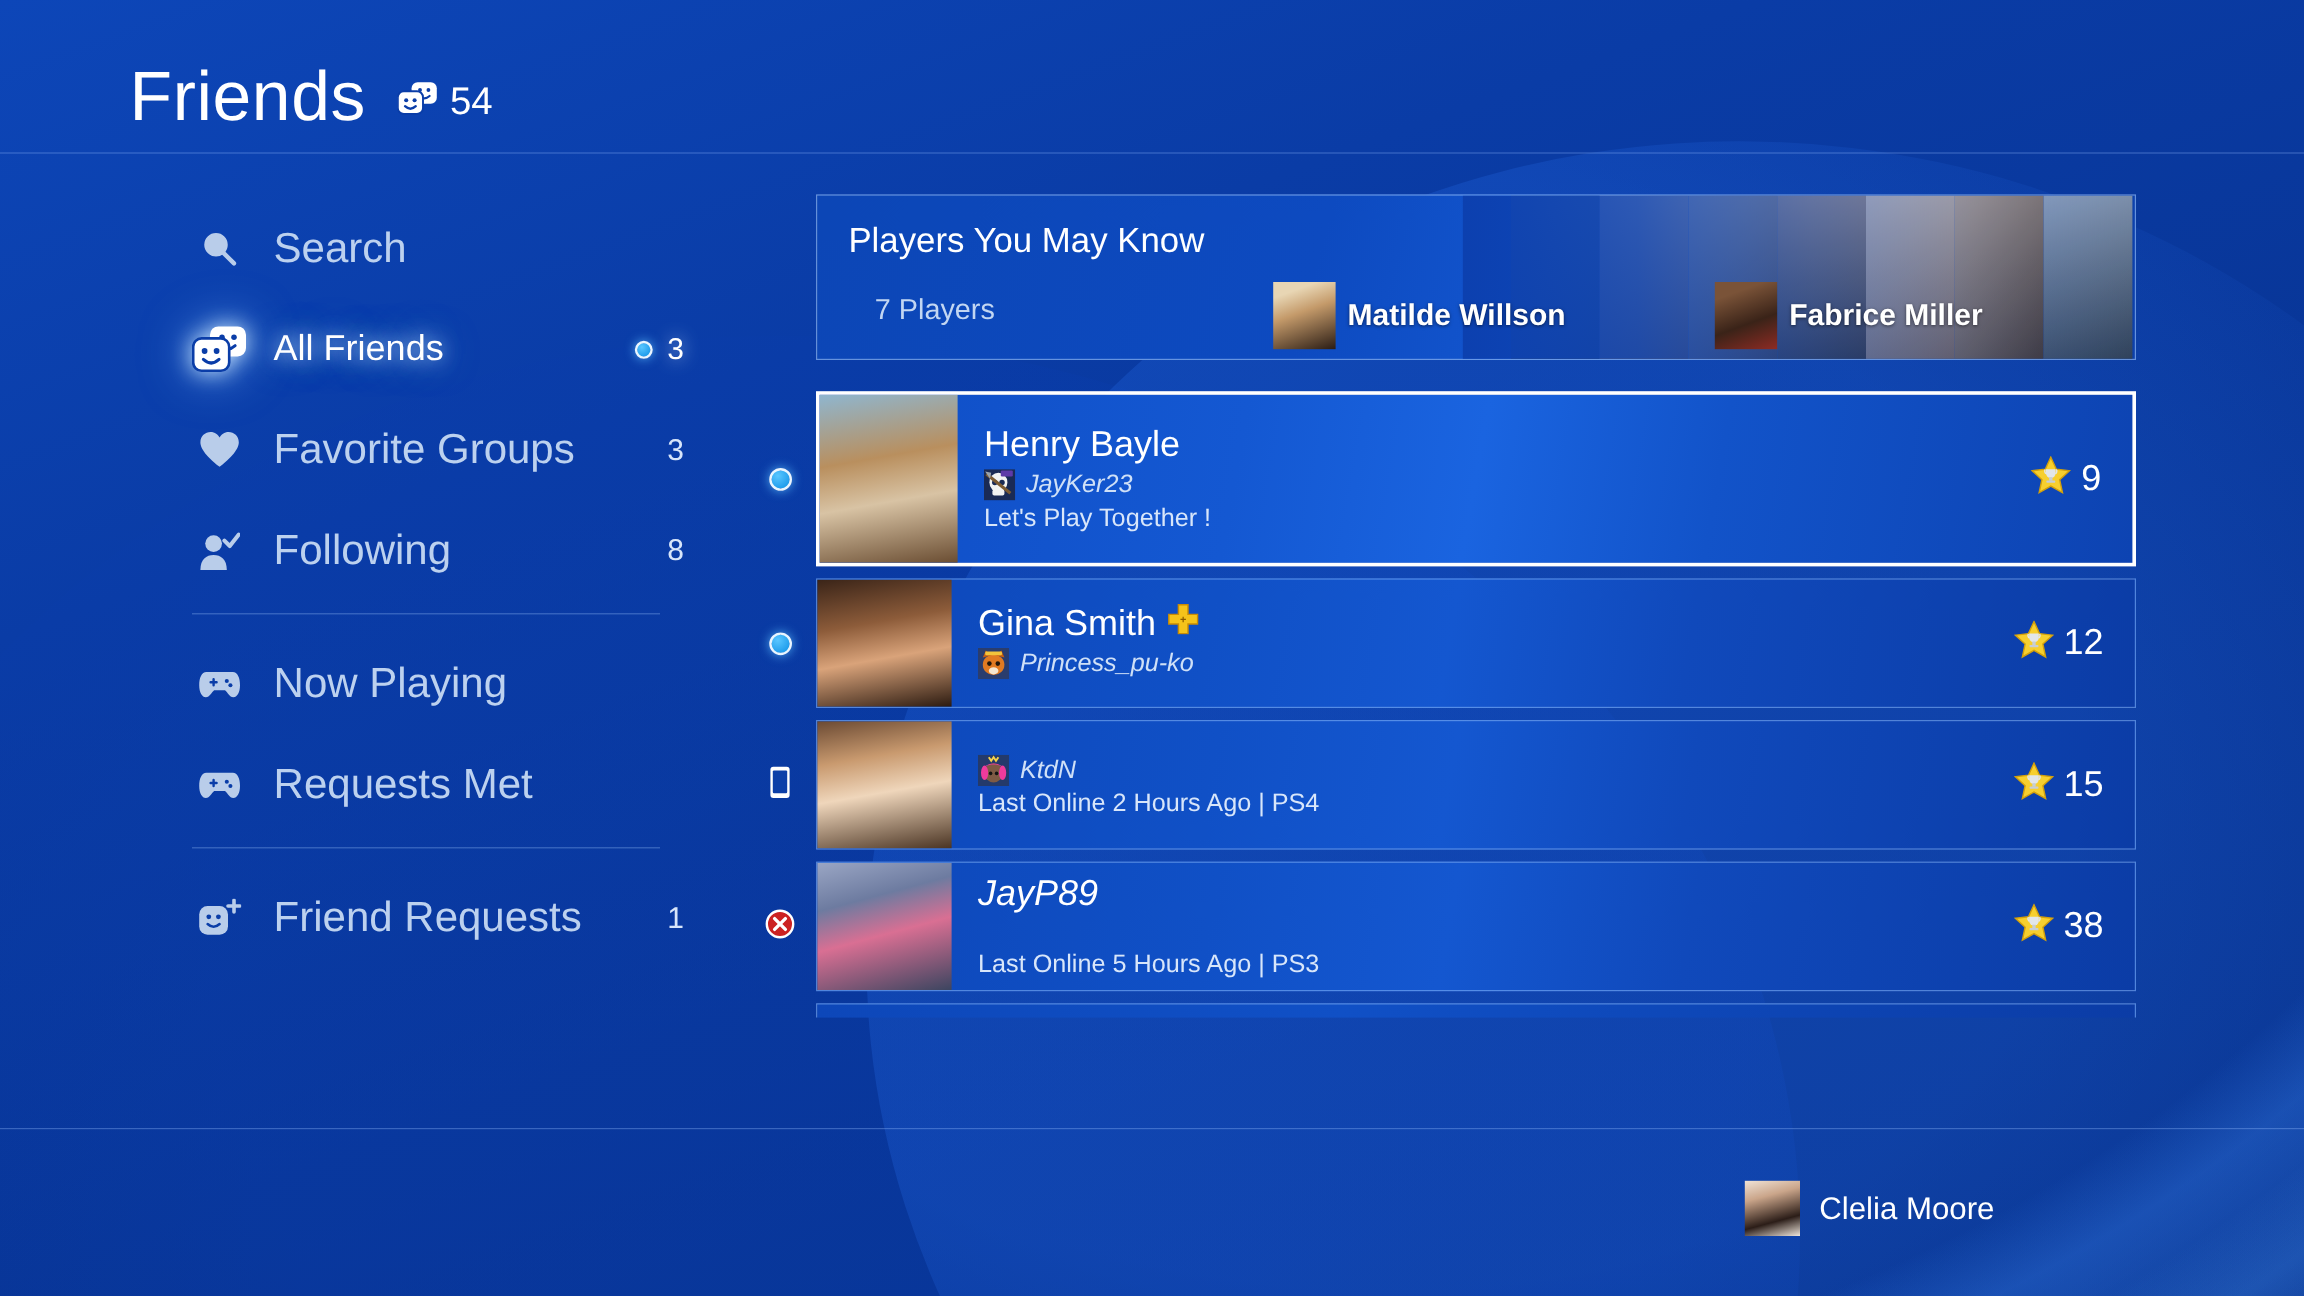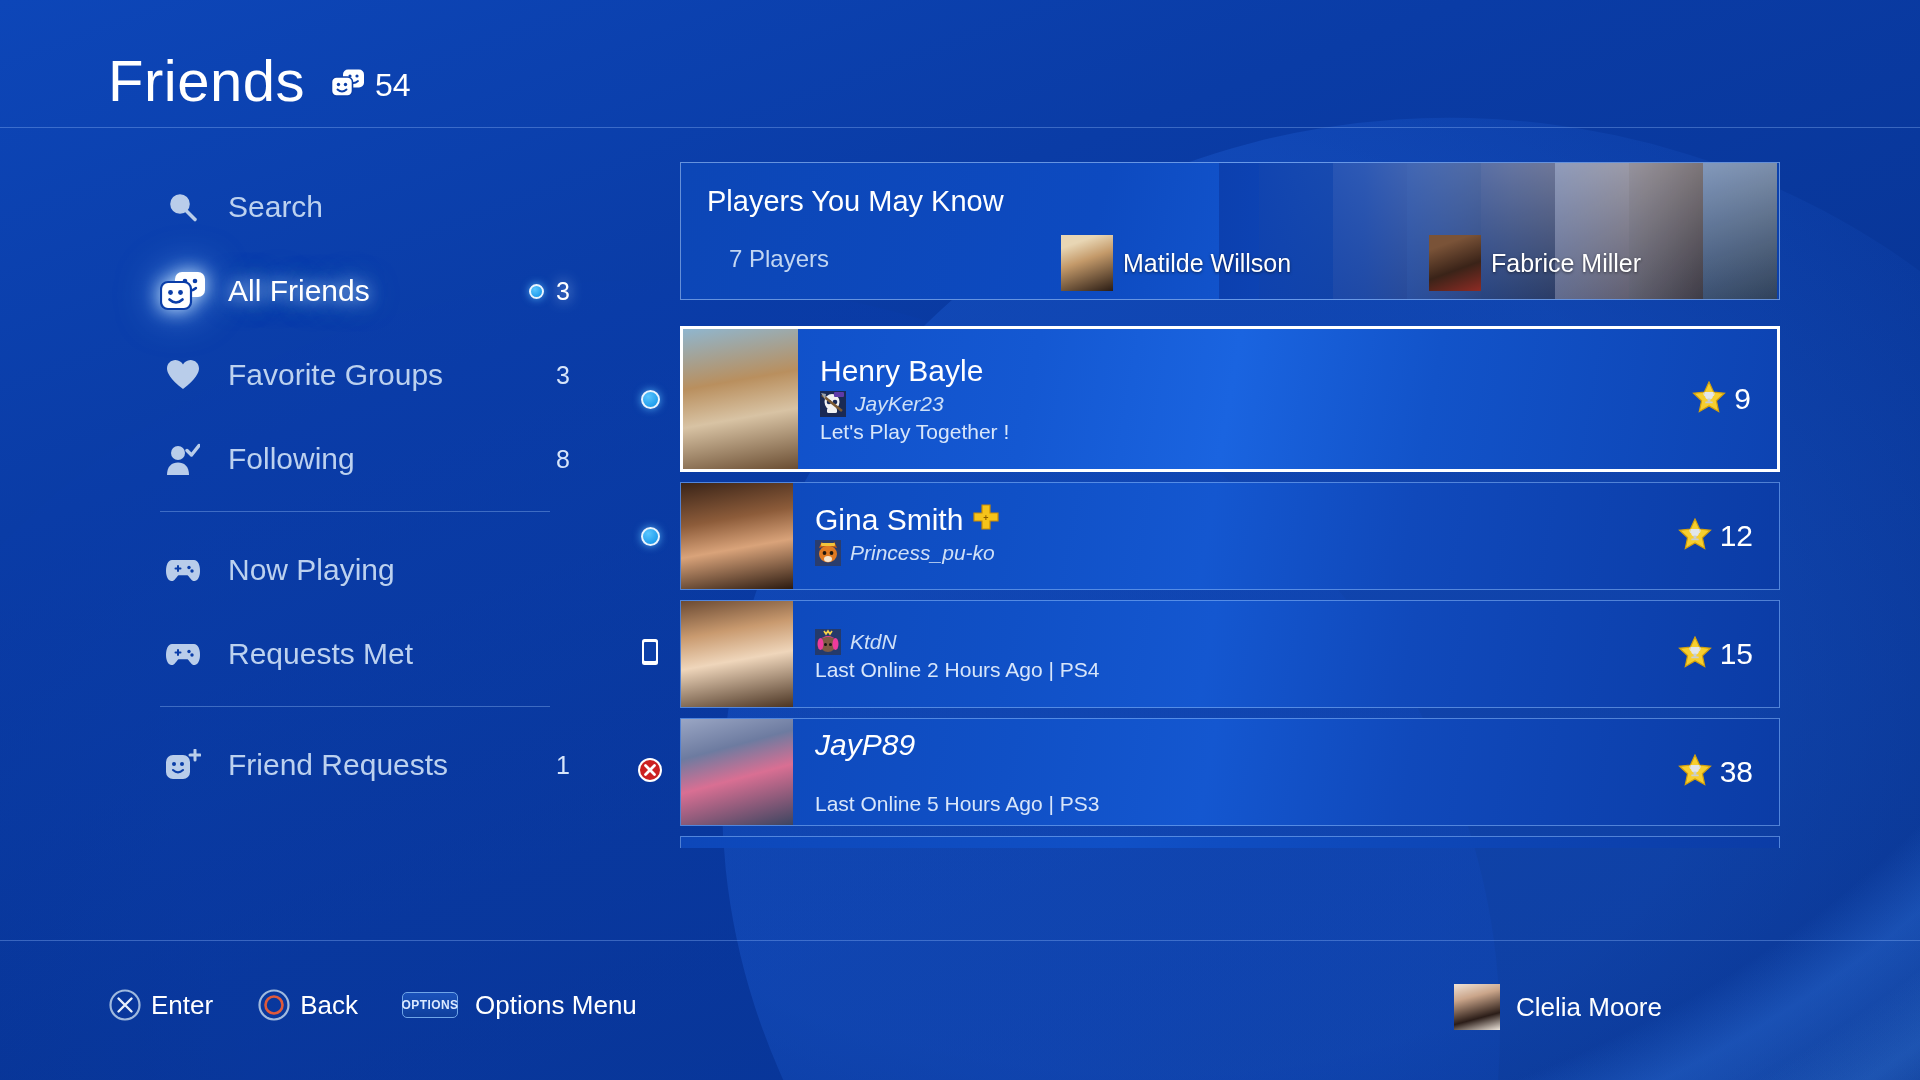--- a/index.html
+++ b/index.html
@@ -37,21 +37,21 @@
   #page-title { font-size:58px; font-weight:300; color:#ffffff; letter-spacing:0.5px; line-height:1; }
   #friend-count-group { display:flex; align-items:center; gap:10px; position:relative; top:-4px; }
   #friends-count { font-size:32px; font-weight:300; color:#ffffff; }
 
   
   #sidebar { position:absolute; left:150px; top:175px; width:420px; }
   .nav-item { position:relative; display:flex; align-items:center; height:64px;
               padding-left:10px; margin-bottom:20px; }
   .nav-item .ic { width:46px; display:flex; align-items:center; justify-content:center;
                   flex:0 0 46px; }
-  .nav-label { margin-left:22px; font-size:30px; font-weight:300;
+  .nav-label { margin-left:22px; font-size:35px; font-weight:300;
                color:#bcd1ef; white-space:nowrap; }
   .nav-item.active .nav-label { color:#ffffff; font-size:30px;
                text-shadow:0 0 16px rgba(190,225,255,0.95), 0 0 30px rgba(130,190,255,0.6); }
   .nav-right { position:absolute; right:0px; display:flex; align-items:center; gap:12px; }
   .nav-count { font-size:25px; font-weight:300; color:#d7e5fa; }
   .nav-item.active .nav-count { color:#ffffff; text-shadow:0 0 14px rgba(190,225,255,0.9); }
   .dot-online { width:15px; height:15px; border-radius:50%;
                 background:radial-gradient(circle at 35% 30%, #59c6ff, #0c8fe6);
                 border:2px solid #e9f5ff; box-shadow:0 0 9px rgba(90,190,255,0.85); }
   .nav-divider { height:1px; background:rgba(160,200,255,0.35);
@@ -73,21 +73,21 @@
   .sg-photos .ph { width:74px; height:138px; }
   .sg-fade { position:absolute; right:0; top:0; height:138px; width:560px;
              background:linear-gradient(to right, rgba(12,64,175,1) 0%, rgba(13,70,185,0.82) 26%,
                         rgba(16,80,200,0.45) 52%, rgba(16,82,205,0.18) 76%, rgba(16,82,205,0.05) 100%); }
   #suggest-title { position:absolute; left:26px; top:22px; font-size:29px; font-weight:300;
                    color:#ffffff; }
   #suggest-sub { position:absolute; left:48px; top:82px; font-size:24px; font-weight:300;
                  color:#c2d6f2; }
   .sg-person { position:absolute; top:72px; display:flex; align-items:center; gap:10px; }
   .sg-person .av { width:52px; height:56px; flex:0 0 52px; }
-  .sg-person .nm { font-size:25px; font-weight:400; color:#ffffff;
+  .sg-person .nm { font-size:25px; font-weight:700; color:#ffffff;
                    text-shadow:0 1px 3px rgba(0,0,0,0.55); }
   #sg-p1 { left:380px; }
   #sg-p2 { left:748px; }
 
   
   #friend-list { margin-top:26px; position:relative; }
   .frow-wrap { position:relative; margin-bottom:10px; }
   .status-slot { position:absolute; left:-45px; top:50%; transform:translateY(-50%);
                  width:30px; height:30px; display:flex; align-items:center; justify-content:center; }
   .frow { position:relative; display:flex; align-items:stretch; height:108px;
@@ -458,46 +458,20 @@
         </div>
       </div>
 
       <div class="row-peek"></div>
     </div>
   </div>
 
   <div id="footer">
     <div id="footer-rule"></div>
 
-    <div id="footer-left">
-      <div class="hint">
-        <span class="btn-glyph">
-          <svg width="34" height="34" viewBox="0 0 34 34">
-            <circle cx="17" cy="17" r="14.5" fill="none" stroke="#9fb9de" stroke-width="2.2"></circle>
-            <path d="M10.5 10.5 L23.5 23.5 M23.5 10.5 L10.5 23.5" stroke="#e8f0fb" stroke-width="2.4" stroke-linecap="round"></path>
-          </svg>
-        </span>
-        <span class="lbl">Enter</span>
-      </div>
-
-      <div class="hint">
-        <span class="btn-glyph">
-          <svg width="34" height="34" viewBox="0 0 34 34">
-            <circle cx="17" cy="17" r="14.5" fill="none" stroke="#9fb9de" stroke-width="2.2"></circle>
-            <circle cx="17" cy="17" r="8.5" fill="none" stroke="#e05a3a" stroke-width="2.6"></circle>
-          </svg>
-        </span>
-        <span class="lbl">Back</span>
-      </div>
-
-      <div class="hint">
-        <span class="opt-key">OPTIONS</span>
-        <span class="lbl" style="margin-left:8px;">Options Menu</span>
-      </div>
-    </div>
 
     <div id="footer-user">
       <span class="uav" style="background:linear-gradient(165deg,#f0e3d6 0%,#caa58a 30%,#2b1d18 70%,#efe6dc 100%);"></span>
       <span class="unm">Clelia Moore</span>
     </div>
   </div>
 
 </div>
 
 </body></html>

